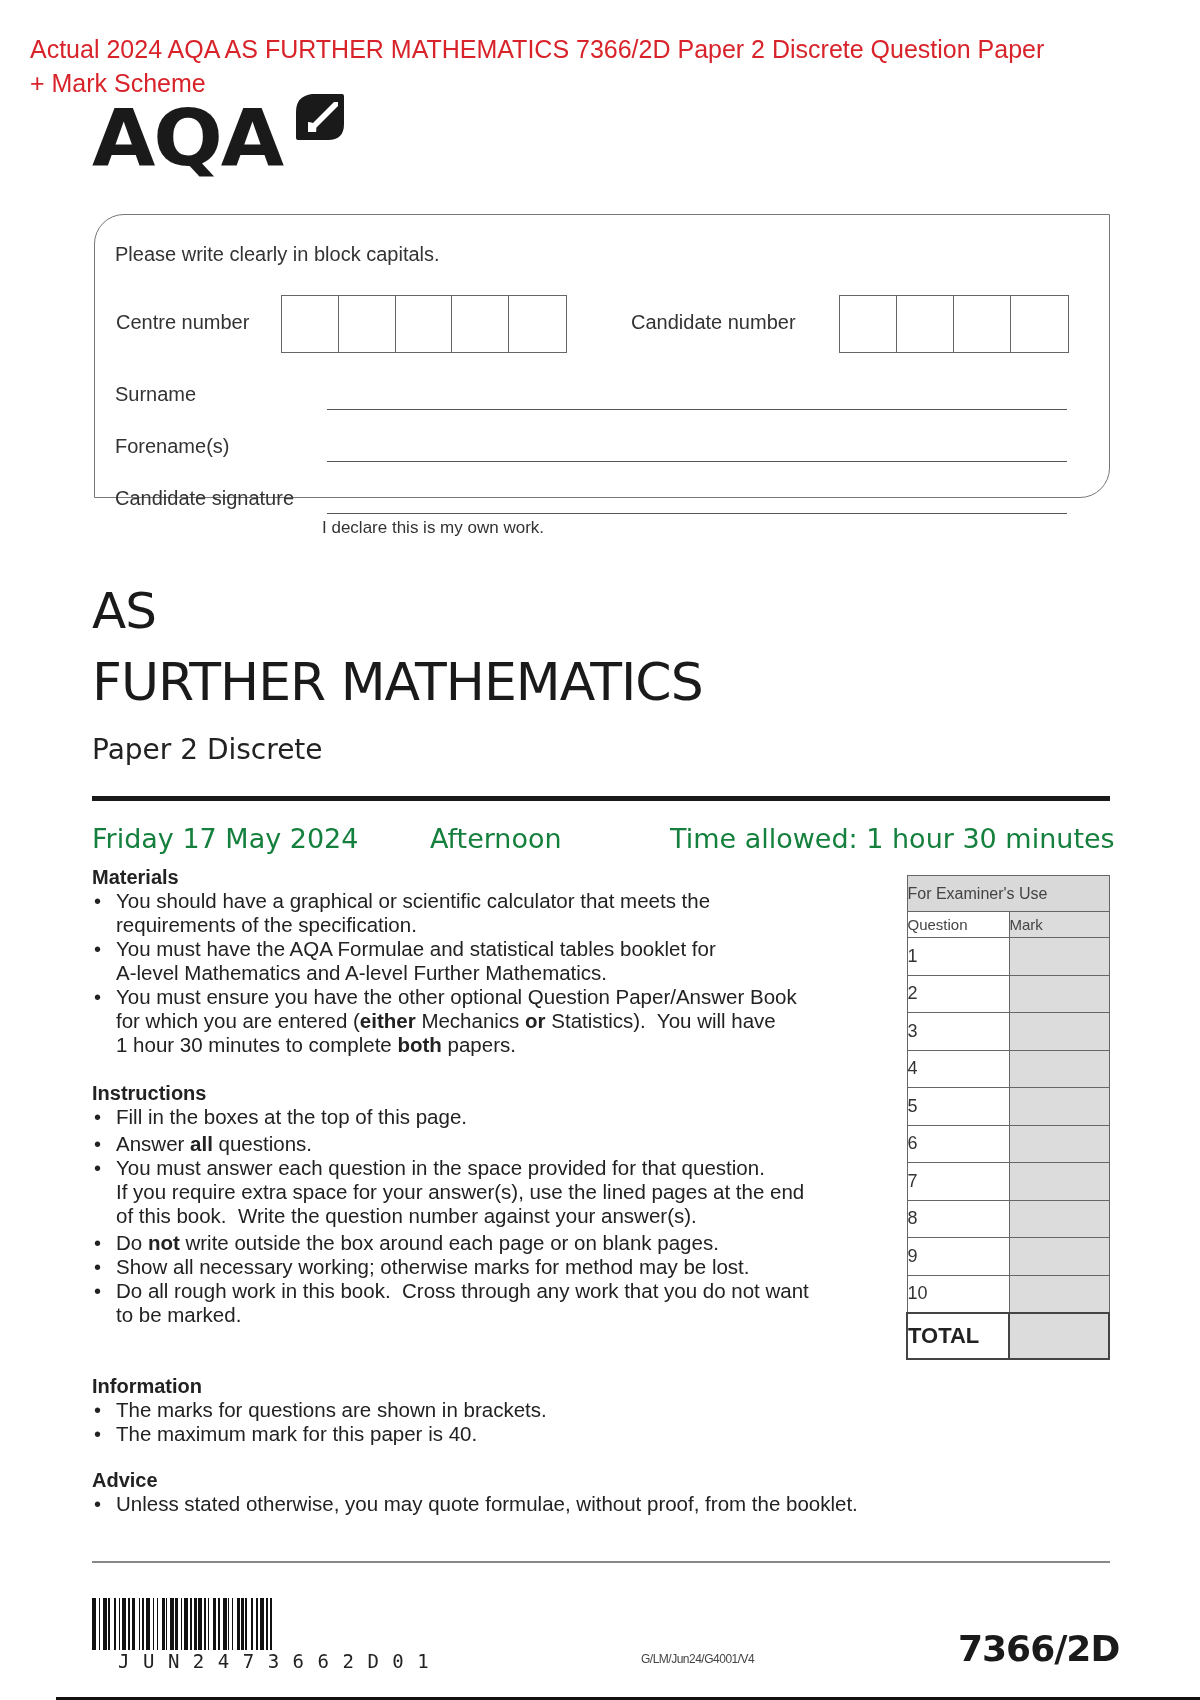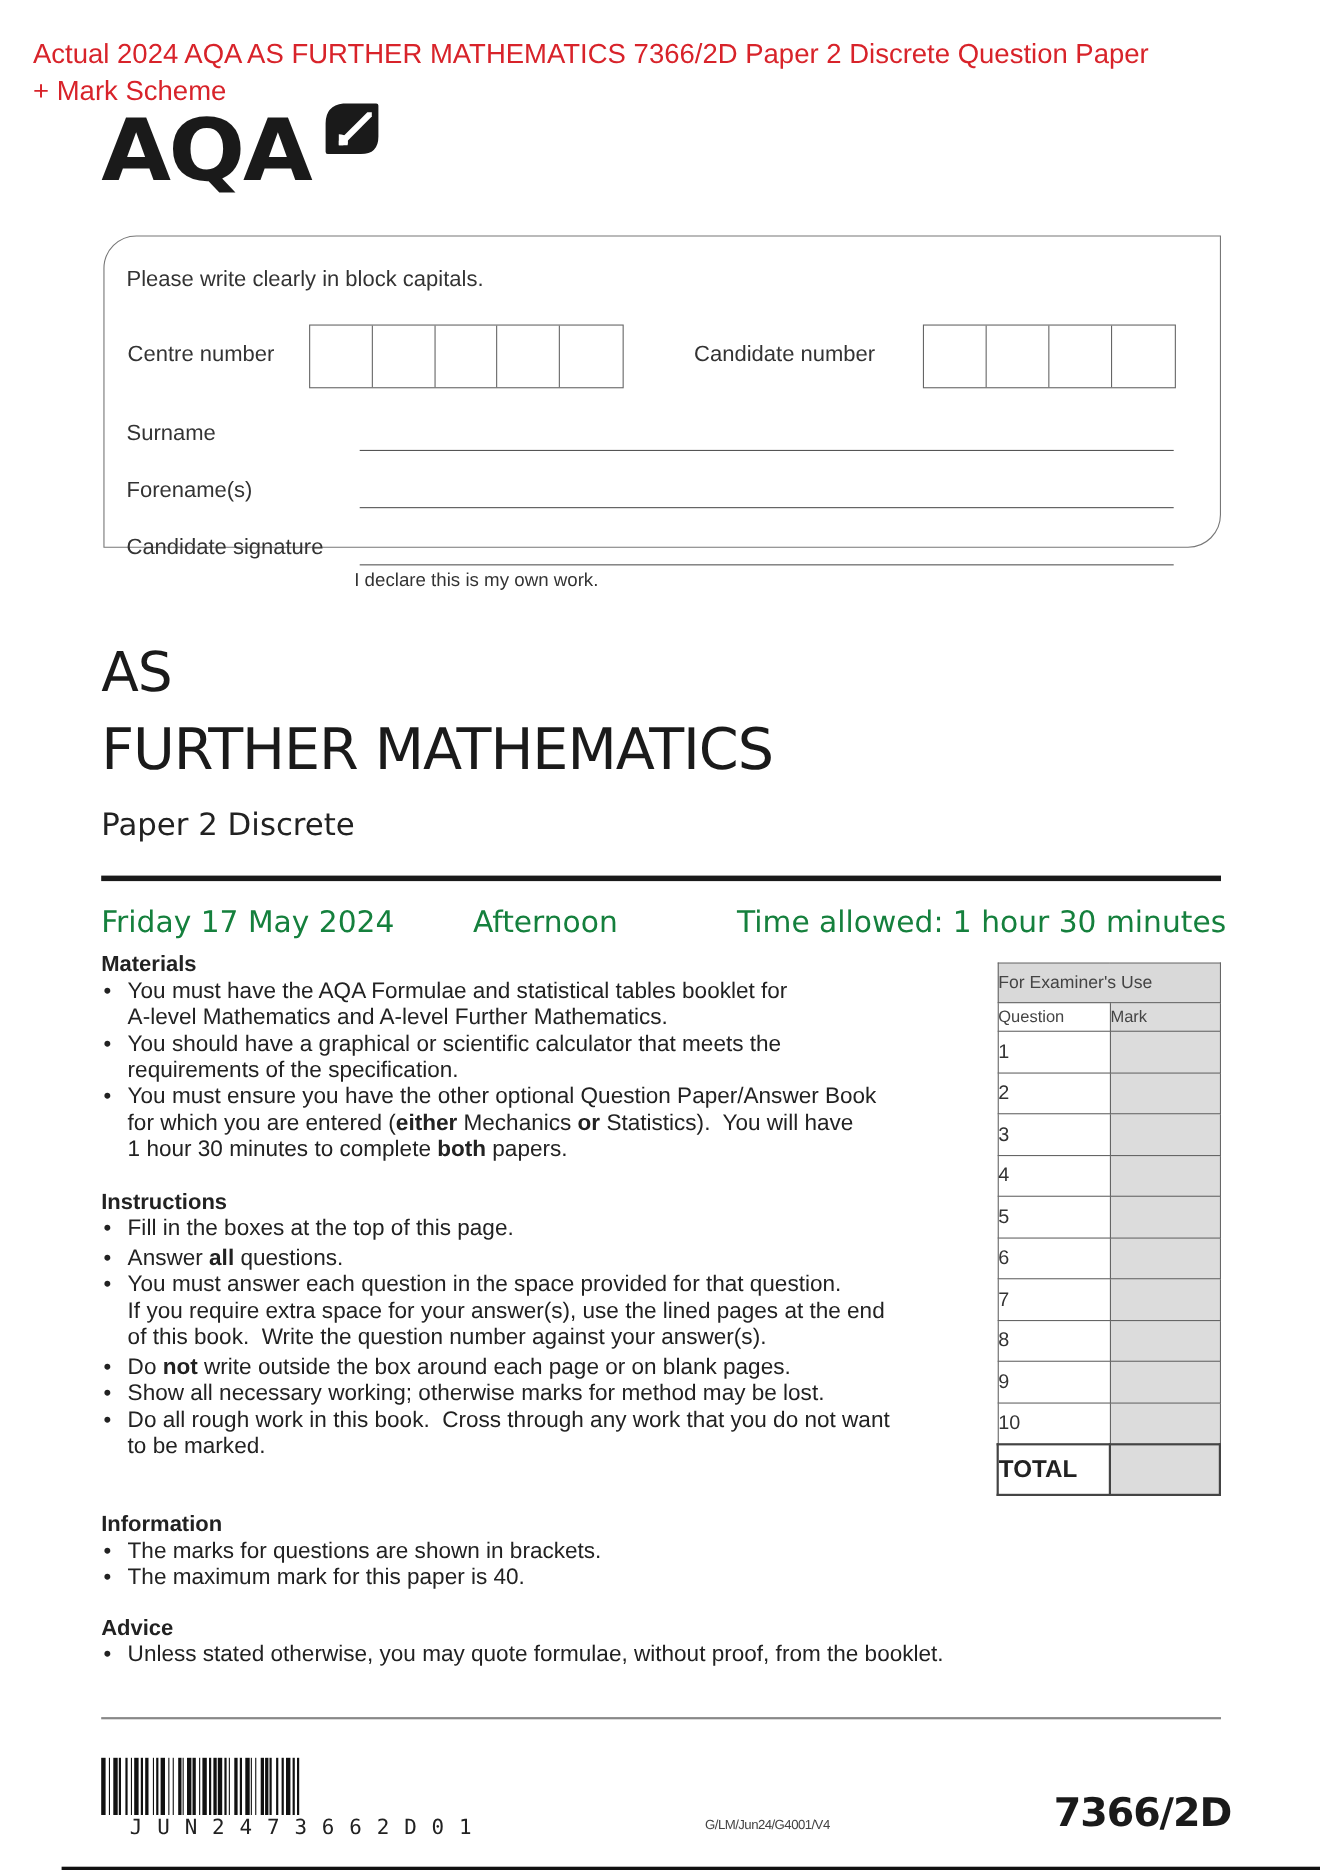--- a/index.html
+++ b/index.html
@@ -102,22 +102,22 @@
 <div class="paper">Paper 2  Discrete</div>
 <div class="thick-rule"></div>
 
 <div class="date-row" style="left:92px;">Friday 17 May 2024</div>
 <div class="date-row" style="left:430px;text-align:center;">Afternoon</div>
 <div class="date-row" style="left:670px;">Time allowed: 1 hour 30 minutes</div>
 
 <div class="section" style="top:866px;">
   <h3>Materials</h3>
   <ul>
+    <li>You should have a graphical or scientific calculator that meets the<br>requirements of the specification.</li>
     <li>You must have the AQA Formulae and statistical tables booklet for<br>A-level Mathematics and A-level Further Mathematics.</li>
-    <li>You should have a graphical or scientific calculator that meets the<br>requirements of the specification.</li>
     <li>You must ensure you have the other optional Question Paper/Answer Book<br>for which you are entered (<b>either</b> Mechanics <b>or</b> Statistics).&nbsp; You will have<br>1 hour 30 minutes to complete <b>both</b> papers.</li>
   </ul>
 </div>
 
 <div class="section" style="top:1082px;">
   <h3>Instructions</h3>
   <ul>
     <li>Fill in the boxes at the top of this page.</li>
     <li class="gap">Answer <b>all</b> questions.</li>
     <li>You must answer each question in the space provided for that question.<br>If you require extra space for your answer(s), use the lined pages at the end<br>of this book.&nbsp; Write the question number against your answer(s).</li>

